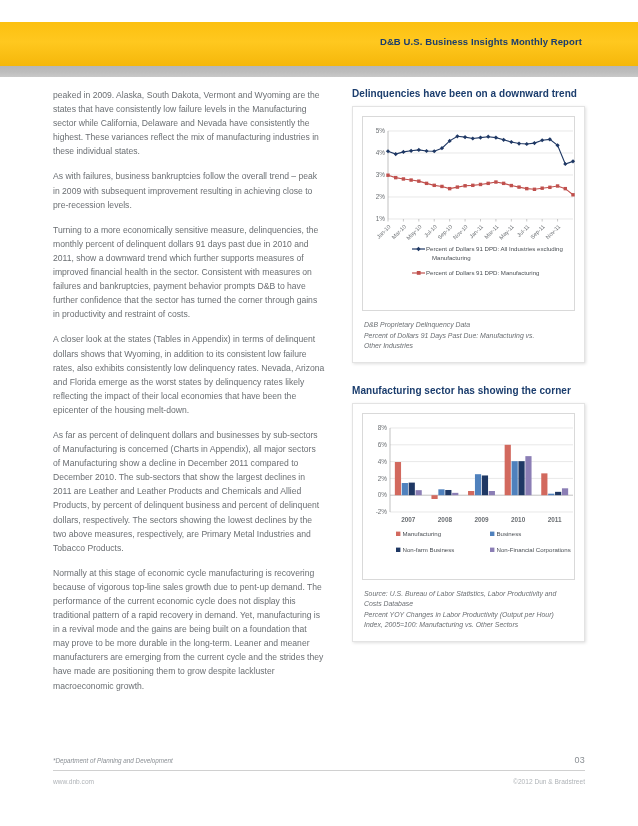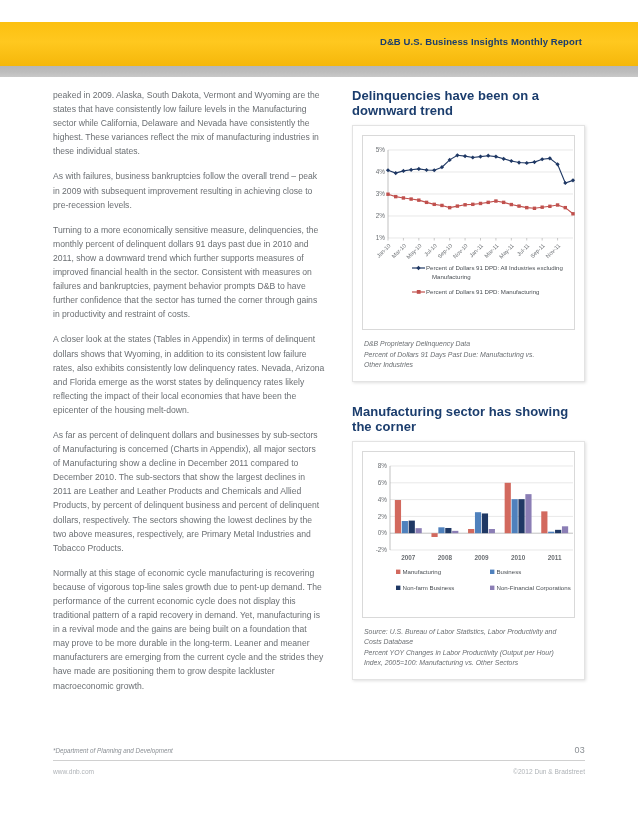--- a/index.html
+++ b/index.html
@@ -39,21 +39,21 @@
     position:absolute; left: 352px; top: 0; width: 233px;
   }
   .para {
     font-size: 8.6px; line-height: 14.1px; color:#6b6f73;
     margin-bottom: 11px; text-align: left;
     font-family: "Liberation Sans", sans-serif;
   }
 
   
   .panel-head {
-    font-size: 13px; font-weight: bold; color:#1b3d6d;
+    font-size: 10px; font-weight: bold; color:#1b3d6d;
     margin-bottom: 7px; letter-spacing:.05px;
   }
   .panel {
     background:#fff;
     border: 1px solid #e3e3e3;
     box-shadow: 1px 1px 3px rgba(0,0,0,0.13);
     padding: 9px 9px 10px 9px;
     margin-bottom: 22px;
   }
   .plot-box { border:1px solid #d9d9d9; background:#fff; padding: 6px 5px 3px 3px; }
@@ -63,21 +63,21 @@
   }
 
   
   .ax { font-family:"Liberation Sans",sans-serif; font-size:6.4px; fill:#6b6f73; }
   .ax-s { font-family:"Liberation Sans",sans-serif; font-size:5.6px; fill:#6b6f73; }
   .lgd { font-family:"Liberation Sans",sans-serif; font-size:6.1px; fill:#4a4f54; }
   .grid { stroke:#d9d9d9; stroke-width:.6; }
   .zero { stroke:#a6a6a6; stroke-width:.7; }
 
   
-  .footer { position:absolute; left:0; bottom:18px; width:638px; height:66px;text-align:center; }
+  .footer { position:absolute; left:0; bottom:8px; width:638px; height:66px;text-align:center; }
   .f-rule { position:absolute; left:53px; top:18px; width:532px; height:1px; background:#d0d0d0; }
   .f-dept {
     position:absolute; left:53px; top:5px; font-size:6.3px; font-style:italic;
     color:#8a8f94;
   }
   .f-page {
     position:absolute; right:53px; top:3px; font-size:9px; color:#8a8f94;
     letter-spacing:.3px;
   }
   .f-url { position:absolute; left:53px; top:26px; font-size:6.6px; color:#b0b4b8; }

